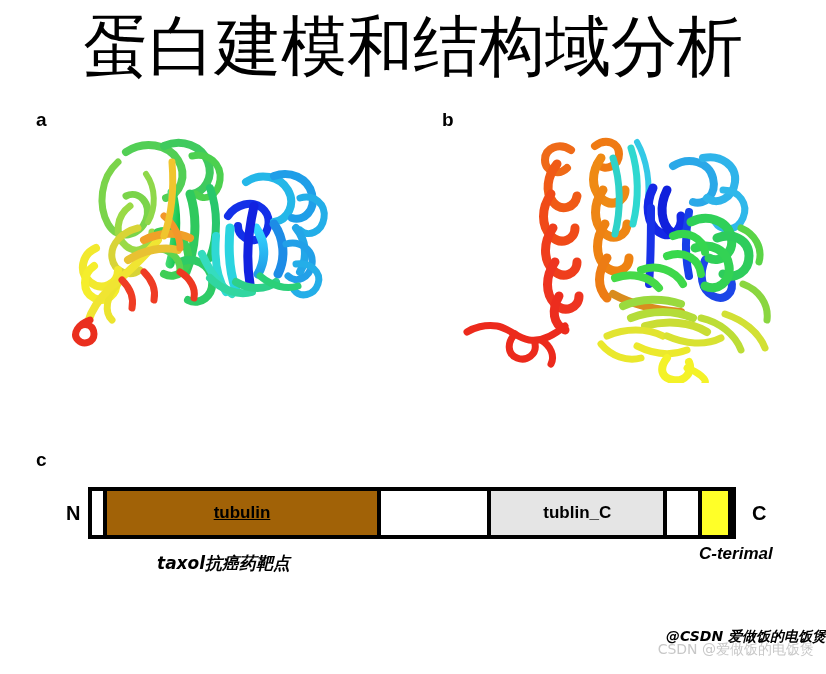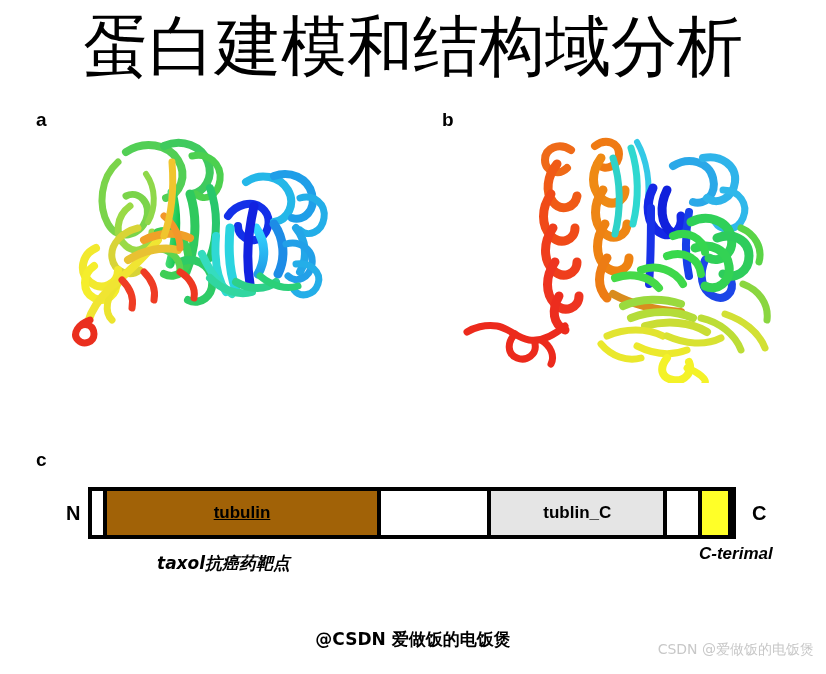--- a/index.html
+++ b/index.html
@@ -100,25 +100,26 @@
   }
   #annotation-taxol    { left: 157px; top: 553px; }
   #annotation-cterimal { left: 663px; top: 544px; font-family: "Liberation Sans", sans-serif; margin-left: 36px; }
 
   
   #footer-credit {
     position: absolute;
     left: 0;
     top: 628px;
     width: 826px;
-    text-align: center;
-    font-size: 17px;
-    font-weight: bold;
-    white-space: nowrap;
-    font-family: "DejaVu Sans", "Liberation Sans", sans-serif;
+    text-align: right;
+    font-size: 14px;
+    font-weight: bold;
+    white-space: nowrap;
+    font-family: "DejaVu Sans", "Liberation Sans", sans-serif;
+    font-style: italic;
   }
   #watermark {
     position: absolute;
     right: 12px;
     top: 641px;
     font-size: 14px;
     color: #c8c8c8;
     white-space: nowrap;
     font-weight: 400;
     font-family: "DejaVu Sans", "Liberation Sans", sans-serif;

